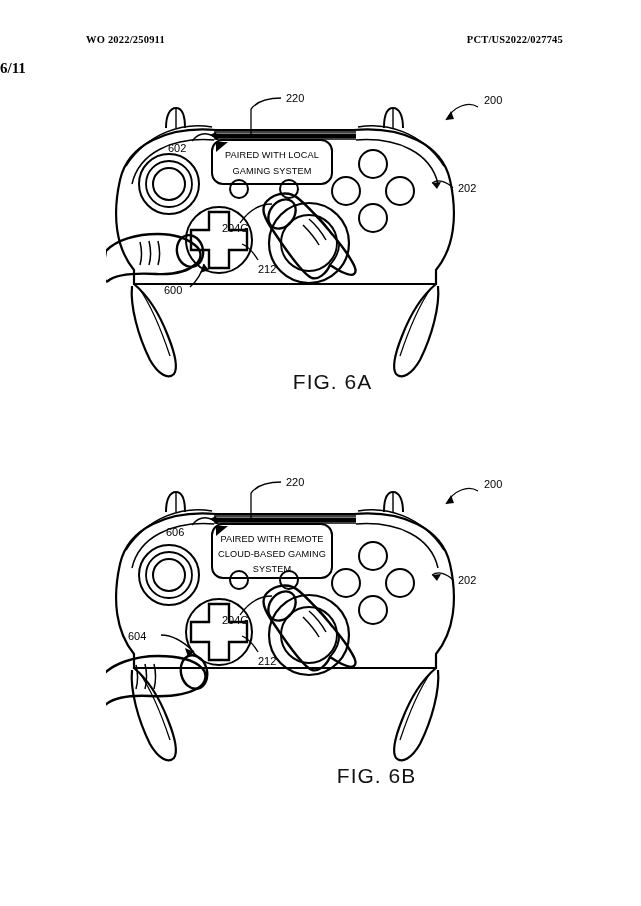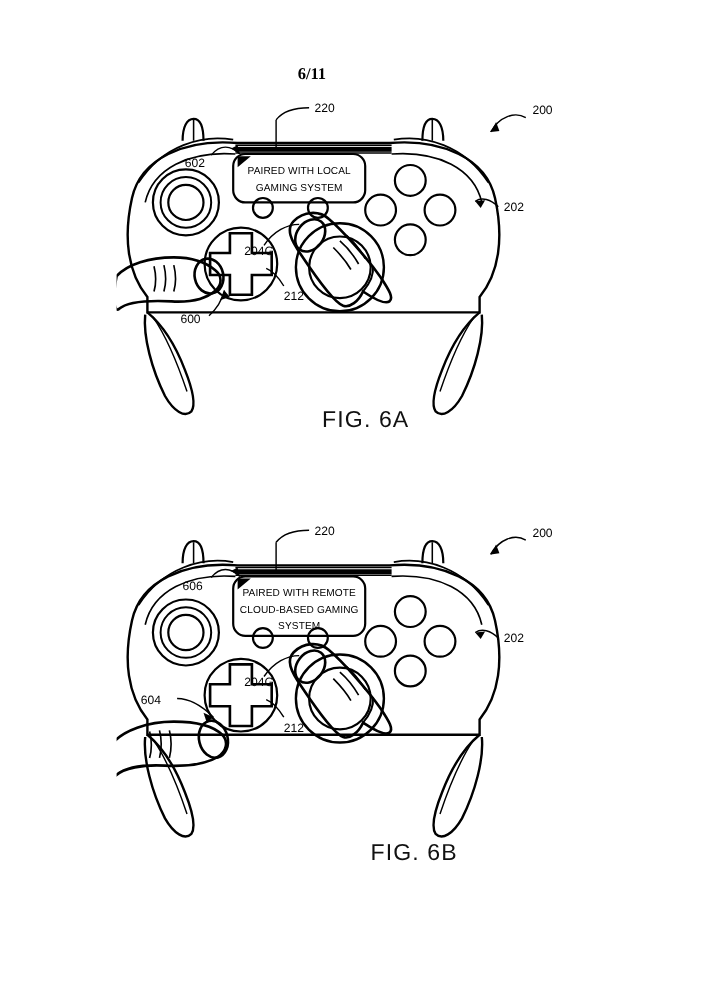--- a/index.html
+++ b/index.html
@@ -20,21 +20,21 @@
     font-weight:bold;font-size:10.5px;letter-spacing:.2px;
     white-space:nowrap;
   }
   .hdr .pct{
     position:absolute;right:78px;top:0;
     font-family:"Liberation Serif", serif;
     font-weight:bold;font-size:10.5px;letter-spacing:.2px;
     white-space:nowrap;
   }
   .pageno{
-    position:absolute;top:60px;left:0;width:567px;text-align:center;
+    position:absolute;top:60px;left:0;width:567px;
     font-family:"Liberation Serif", serif;
     font-weight:bold;font-size:15px;
   }
 
   
   .figblock{position:absolute;left:0;width:641px;}
   #fig6a{top:88px;height:320px;}
   #fig6b{top:472px;height:330px;}
 
   .figsvg{display:block;margin:0 auto;}
@@ -51,20 +51,24 @@
   svg text{font-family:"Liberation Sans", sans-serif;fill:#000;}
   .lbl{font-size:11px;}
   .boxtxt{font-size:9.2px;letter-spacing:.1px;}
   .ln{fill:none;stroke:#000;}
 </style>
 </head>
 <body>
 
 <div class="page">
 
+  <div class="hdr">
+    <span class="wo">WO 2022/250911</span>
+    <span class="pct">PCT/US2022/027745</span>
+  </div>
   <div class="pageno">6/11</div>
 
   <div class="figblock" id="fig6a">
     <svg class="figsvg" width="430" height="300" viewBox="0 0 430 300">
 
       <g>
         <path class="ln" stroke-width="1.3" d="M145 21 C 152 12, 165 10, 175 10"></path>
         <path class="ln" stroke-width="1.3" d="M145 21 L 145 48"></path>
         <text class="lbl" x="180" y="14">220</text>
       </g>

